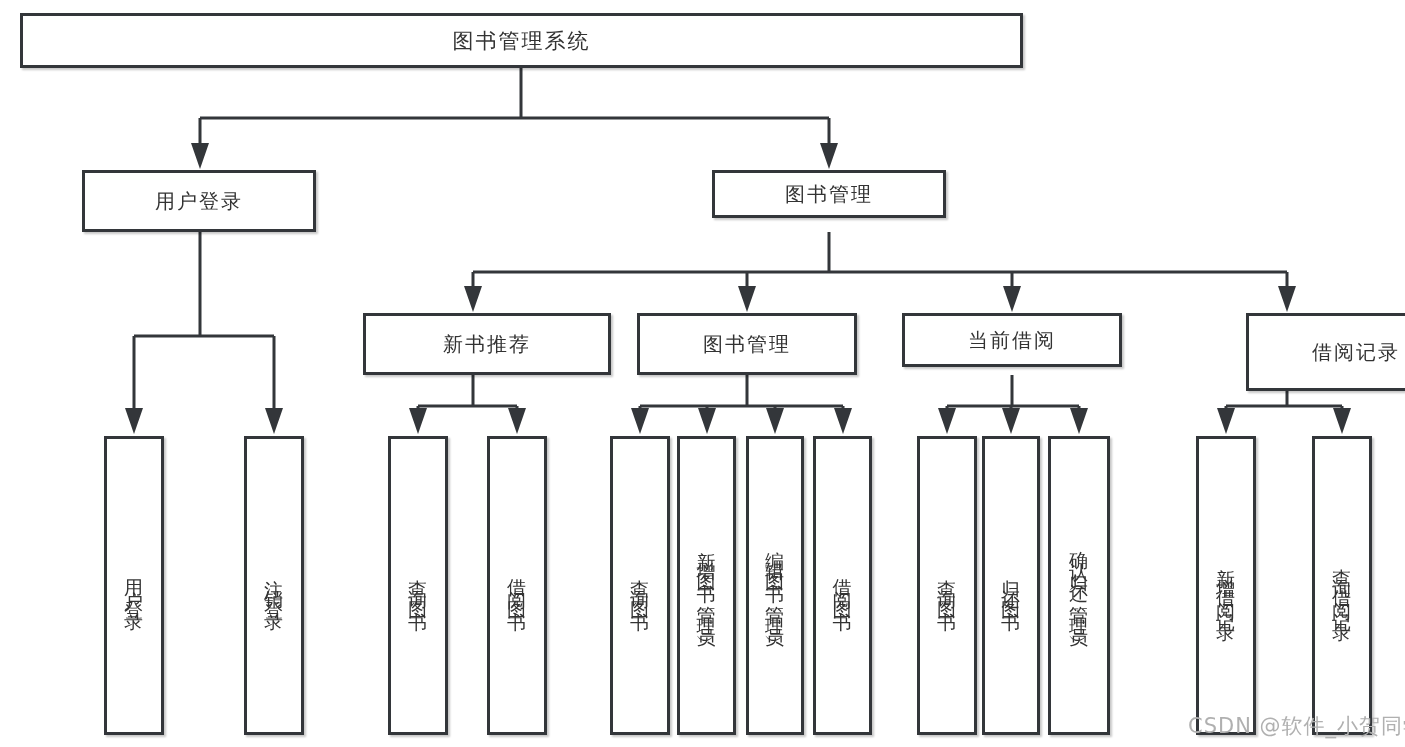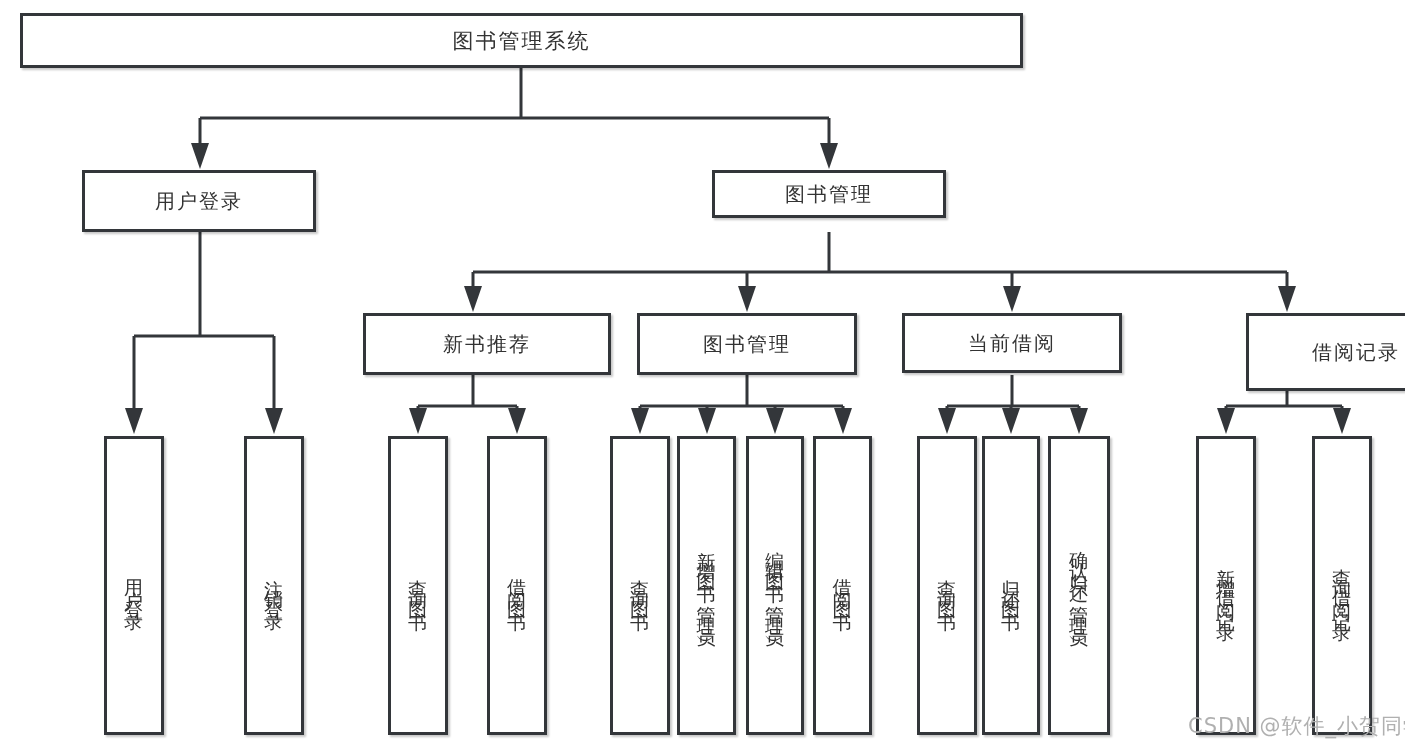--- a/index.html
+++ b/index.html
@@ -97,21 +97,21 @@
   <div class="node h" style="left:712px;top:170px;width:234px;height:48px">
     <span>图书管理</span>
   </div>
 
   <div class="node h" style="left:363px;top:313px;width:248px;height:62px">
     <span>新书推荐</span>
   </div>
   <div class="node h" style="left:637px;top:313px;width:220px;height:62px">
     <span>图书管理</span>
   </div>
-  <div class="node h" style="left:902px;top:313px;width:220px;height:60px">
+  <div class="node h" style="left:902px;top:313px;width:220px;height:54px">
     <span>当前借阅</span>
   </div>
   <div class="node h" style="left:1246px;top:313px;width:220px;height:78px">
     <span>借阅记录</span>
   </div>
 
   <div class="node v" style="left:104px;top:436px;width:60px;height:299px">
     <span>用户登录</span>
   </div>
   <div class="node v" style="left:244px;top:436px;width:60px;height:299px">

